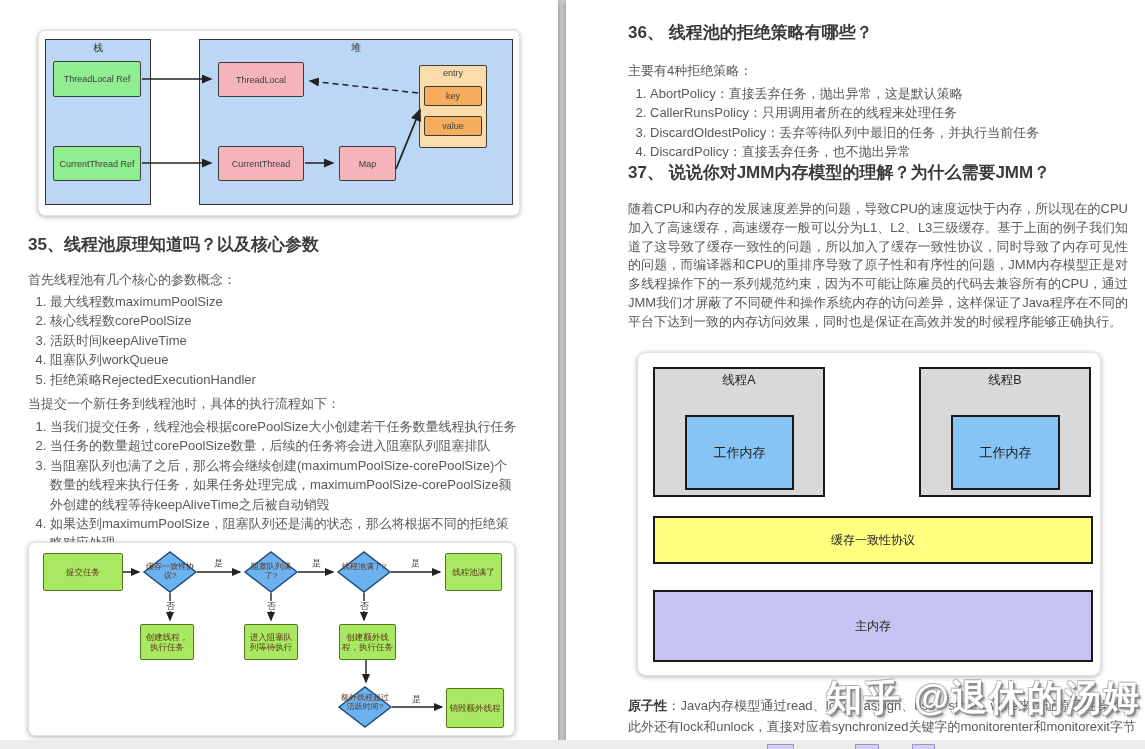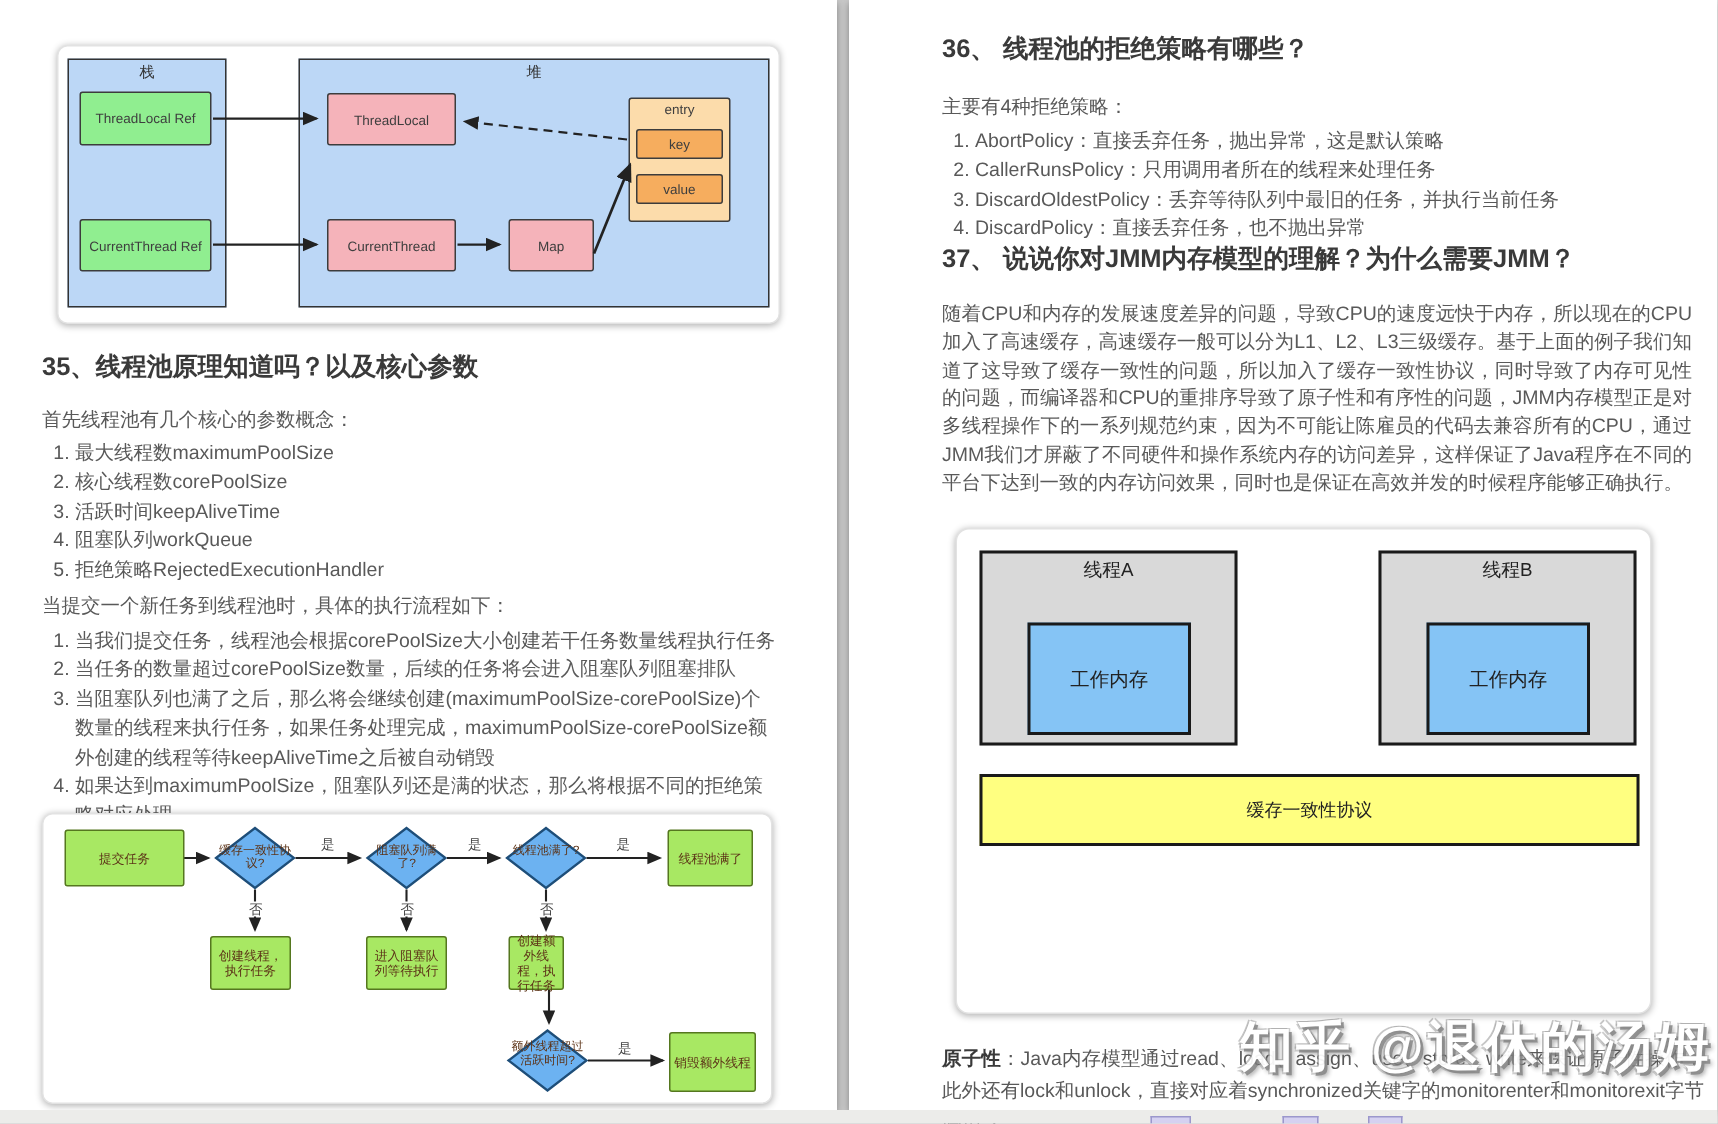--- a/index.html
+++ b/index.html
@@ -147,21 +147,21 @@
       <div class="lab" style="left:184px;top:15px">是</div>
       <div class="lab" style="left:282px;top:15px">是</div>
       <div class="lab" style="left:381px;top:15px">是</div>
       <div class="lab" style="left:382px;top:151px">是</div>
       <div class="lab" style="left:136px;top:58px">否</div>
       <div class="lab" style="left:237px;top:58px">否</div>
       <div class="lab" style="left:330px;top:58px">否</div>
 
       <div class="fbox" style="left:111px;top:81px;width:54px;height:36px">创建线程，执行任务</div>
       <div class="fbox" style="left:215px;top:81px;width:54px;height:36px">进入阻塞队列等待执行</div>
-      <div class="fbox" style="left:310px;top:81px;width:37px;height:36px">创建额外线程，执行任务</div>
+      <div class="fbox" style="left:310px;top:81px;width:57px;height:36px">创建额外线程，执行任务</div>
       <div class="fbox" style="left:417px;top:145px;width:58px;height:40px;white-space:nowrap">销毁额外线程</div>
     </div>
   </div>
 
   <div class="page page-right">
 
     <h2 style="left:62px;top:22px;width:500px">36、 线程池的拒绝策略有哪些？</h2>
     <div class="body-text" style="left:62px;top:61px">主要有4种拒绝策略：</div>
 
     <ol style="left:62px;top:84px;width:500px">
@@ -178,20 +178,21 @@
     <div class="card" style="left:71px;top:352px;width:462px;height:322px;border-radius:9px">
       <div class="thread-box" style="left:15px;top:14px">
         <div class="thread-label">线程A</div>
         <div class="wm">工作内存</div>
       </div>
       <div class="thread-box" style="left:281px;top:14px">
         <div class="thread-label">线程B</div>
         <div class="wm">工作内存</div>
       </div>
       <div class="bar" style="top:163px;height:48px;background:#ffff80">缓存一致性协议</div>
+      <div class="bar" style="top:237px;height:72px;background:#c7c3f3">主内存</div>
     </div>
 
     <div class="body-text" style="left:62px;top:696px;width:508px;line-height:20.5px;text-align:justify">
       <b style="color:#3a3a3a">原子性</b><span>：Java内存模型通过read、load、assign、use、store、write来保证原子性操作，此外还有lock和unlock，直接对应着synchronized关键字的monitorenter和monitorexit字节码指令。</span>
     </div>
   </div>
 
   <div class="watermark">知乎 @退休的汤姆</div>
 
   <div class="bottom-strip"></div>

